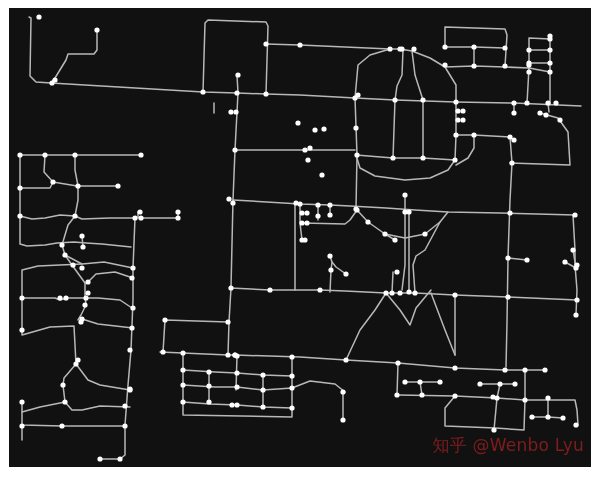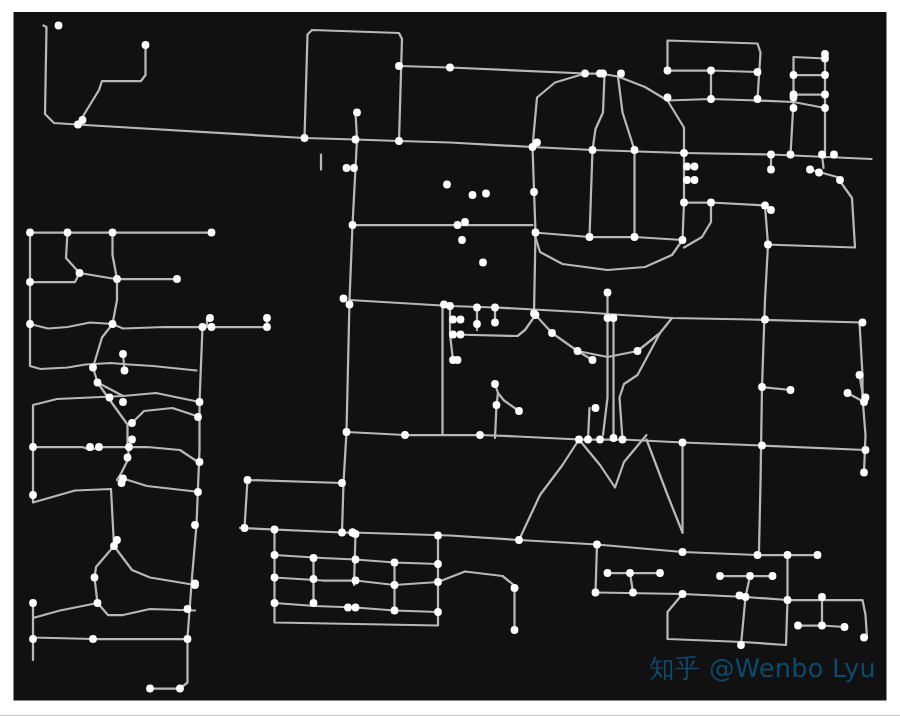--- a/index.html
+++ b/index.html
@@ -1,21 +1,21 @@
 <!DOCTYPE html>
 <html><head>
 <meta charset="utf-8">
 <style>
   html, body { margin:0; padding:0; background:#ffffff; }
   body { width:600px; height:477px; position:relative; overflow:hidden; }
   #frame { position:absolute; left:9px; top:8px; width:582px; height:459px; background:#111111; }
   svg { position:absolute; left:0; top:0; }
   .edge { fill:none; stroke:#b8b8b8; stroke-width:1.5; stroke-linejoin:round; stroke-linecap:round; }
   .node { fill:#ffffff; }
-  #watermark { position:absolute; right:16px; bottom:20px; color:#0c4a6e;
+  #watermark { position:absolute; right:16px; bottom:20px; color:#7f1d1d;
     font-family:"DejaVu Sans", sans-serif; font-size:17px; letter-spacing:0.2px;margin-left:24px; }
 </style>
 </head>
 <body>
 
 <div id="frame" style="background: rgb(17, 17, 17);"></div>
 <svg id="map-svg" width="600" height="477" viewBox="0 0 600 477">
   <g id="edges">
       <polyline points="29,17 31,18 30,76 36,82 51,83" class="edge" stroke="#b8b8b8"></polyline>
       <polyline points="97,30 97,50 94,54 68,54 66,60 55,78 51,83" class="edge" stroke="#b8b8b8"></polyline>

